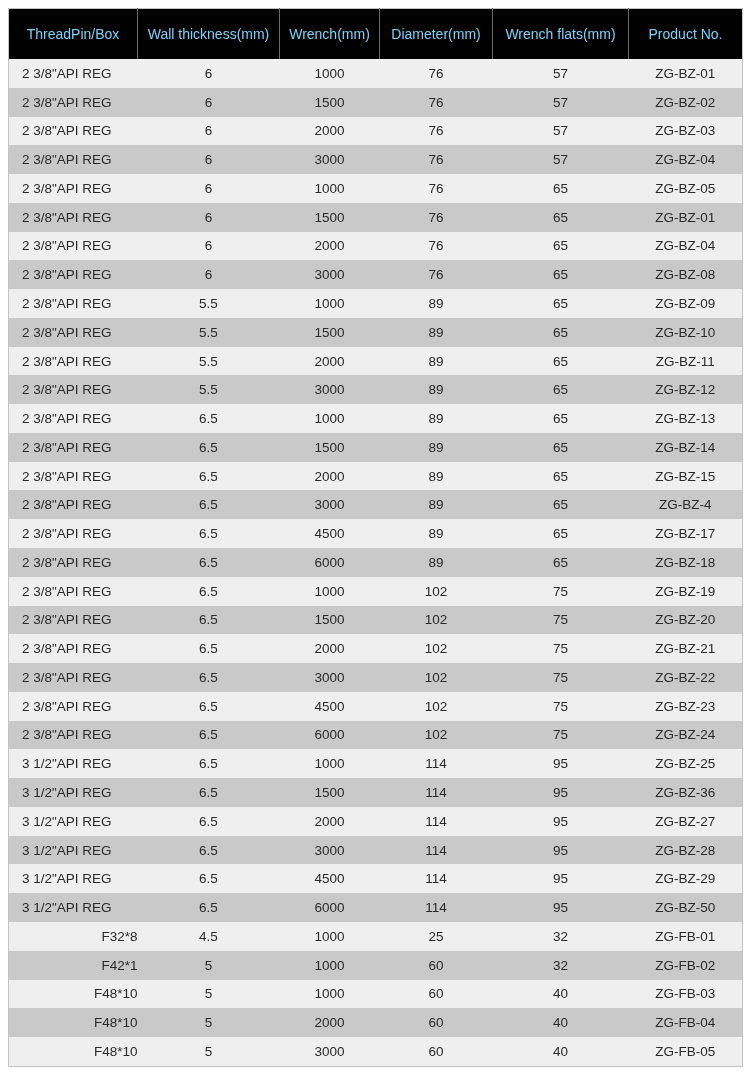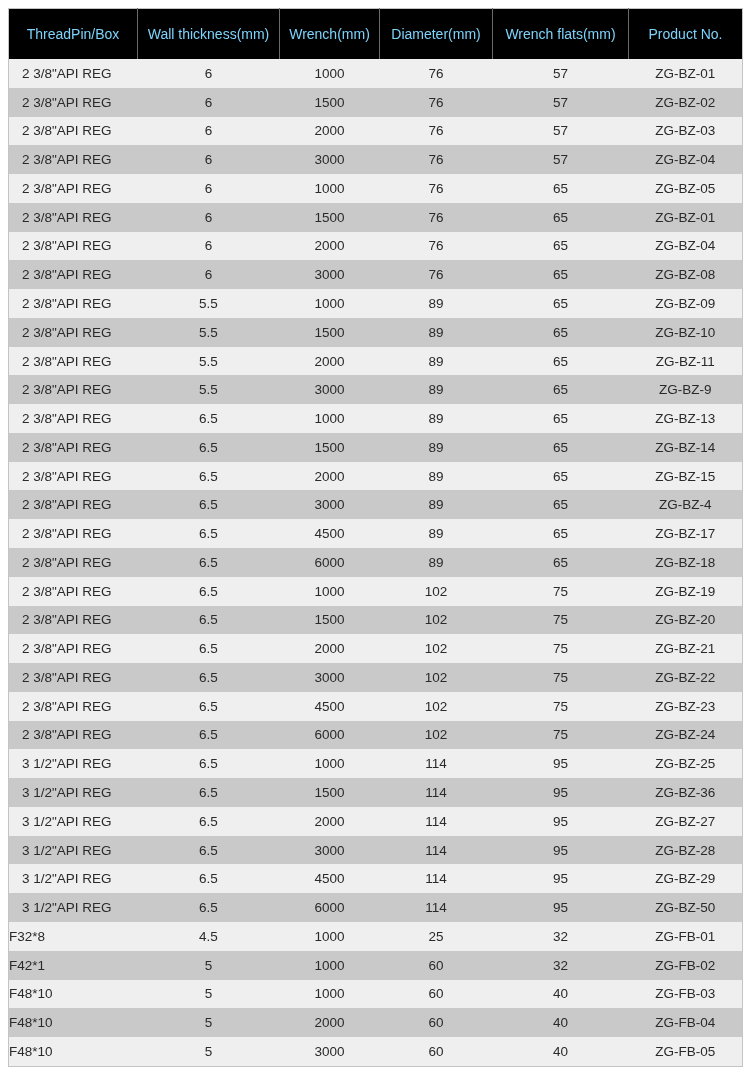--- a/index.html
+++ b/index.html
@@ -44,21 +44,21 @@
     }
     thead th:first-child { border-left: none; }
     tbody td {
       height: 28.77px;
       padding: 0;
       text-align: center;
       white-space: nowrap;
       vertical-align: middle;
     }
     tbody td.thread { text-align: left; padding-left: 13px; }
-    tbody td.thread.center { text-align: left; padding-left: 0; }
+    tbody td.thread.center { text-align: right; padding-left: 0; }
     tbody tr.odd td { background: #efefef; }
     tbody tr.even td { background: #c9c9c9; }
   </style>
 </head>
 <body>
 
 <div class="wrap">
   <table>
     <colgroup>
       <col class="c0">
@@ -166,21 +166,21 @@
           <td>89</td>
           <td>65</td>
           <td>ZG-BZ-11</td>
         </tr>
         <tr class="even">
           <td class="thread">2 3/8"API REG</td>
           <td>5.5</td>
           <td>3000</td>
           <td>89</td>
           <td>65</td>
-          <td>ZG-BZ-9</td>
+          <td>ZG-BZ-12</td>
         </tr>
         <tr class="odd">
           <td class="thread">2 3/8"API REG</td>
           <td>6.5</td>
           <td>1000</td>
           <td>89</td>
           <td>65</td>
           <td>ZG-BZ-13</td>
         </tr>
         <tr class="even">

